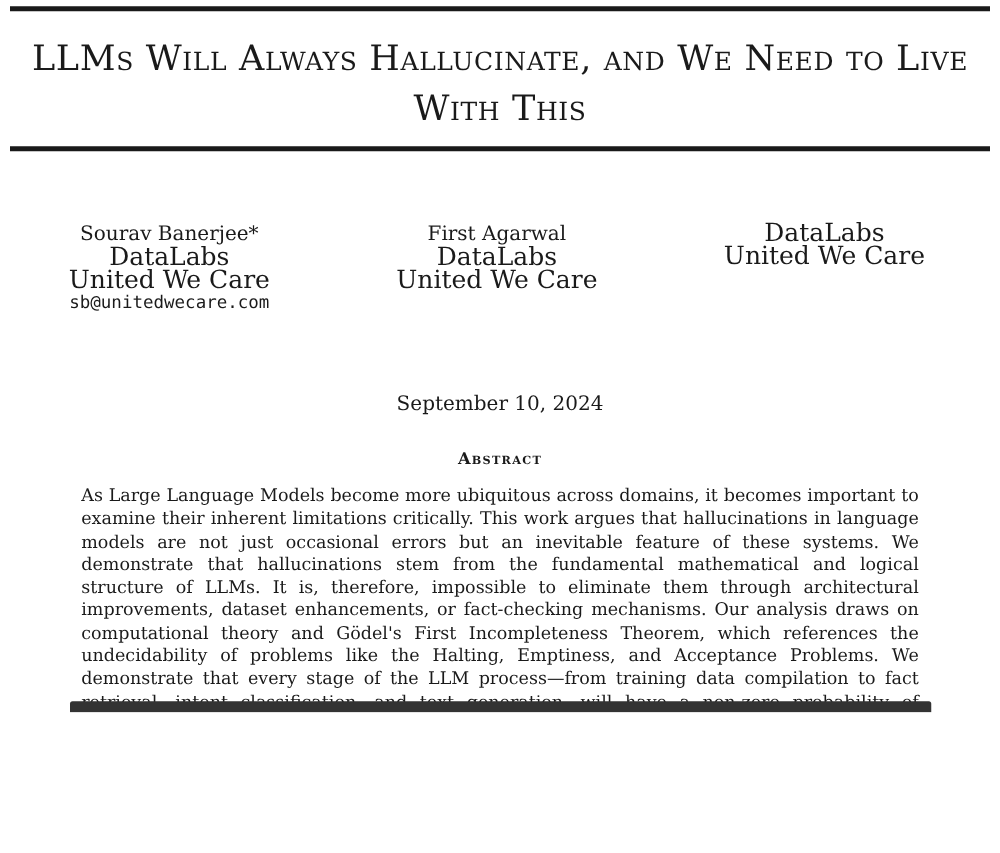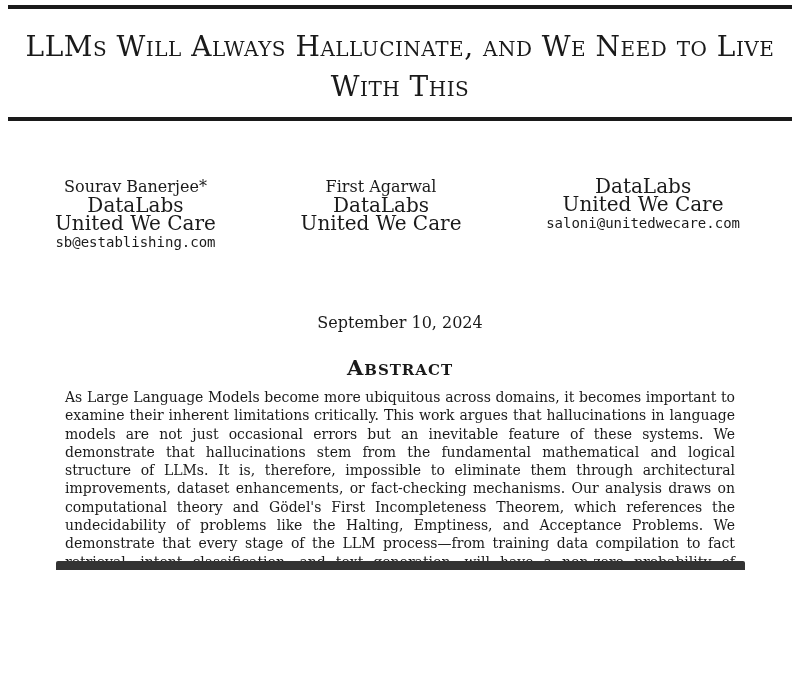--- a/index.html
+++ b/index.html
@@ -48,21 +48,21 @@
     margin-top: 62px;
     text-align: center;
     font-size: 16px;
     line-height: 18px;
   }
   .abstract-heading {
     margin-top: 27px;
     text-align: center;
     font-variant: small-caps;
     font-weight: bold;
-    font-size: 21px;
+    font-size: 13px;
     line-height: 18px;
     letter-spacing: 1px;
   }
   .abstract-text {
     margin: 11px auto 0 auto;
     width: 670px;
     text-align: justify;
     font-size: 14px;
     line-height: 18.3px;
   }
@@ -94,31 +94,30 @@
 
   <h1 class="paper-title">LLMs Will Always Hallucinate, and We Need to Live With This</h1>
 
   <div class="rule rule-under-title"></div>
 
   <div class="authors">
     <div class="author">
       <div class="author-name">Sourav Banerjee*</div>
       <div class="author-affil">DataLabs</div>
       <div class="author-affil">United We Care</div>
-      <div class="author-email">sb@establishing.com</div>
+      <div class="author-email">sb@unitedwecare.com</div>
     </div>
     <div class="author">
       <div class="author-name">First Agarwal</div>
       <div class="author-affil">DataLabs</div>
       <div class="author-affil">United We Care</div>
     </div>
     <div class="author">
       <div class="author-affil">DataLabs</div>
       <div class="author-affil">United We Care</div>
-      <div class="author-email">saloni@unitedwecare.com</div>
     </div>
   </div>
 
   <div class="paper-date">September 10, 2024</div>
 
   <div class="abstract-heading">Abstract</div>
 
   <p class="abstract-text">As Large Language Models become more ubiquitous across domains, it becomes important to examine their inherent limitations critically. This work argues that hallucinations in language models are not just occasional errors but an inevitable feature of these systems. We demonstrate that hallucinations stem from the fundamental mathematical and logical structure of LLMs. It is, therefore, impossible to eliminate them through architectural improvements, dataset enhancements, or fact-checking mechanisms. Our analysis draws on computational theory and Gödel's First Incompleteness Theorem, which references the undecidability of problems like the Halting, Emptiness, and Acceptance Problems. We demonstrate that every stage of the LLM process—from training data compilation to fact retrieval, intent classification, and text generation—will have a non-zero probability of producing hallucinations. This work introduces the concept of "Structural Hallucinations" as an intrinsic nature of these systems. By establishing the mathematical certainty of hallucinations, we challenge the prevailing notion that they can be fully mitigated.</p>
 
 

